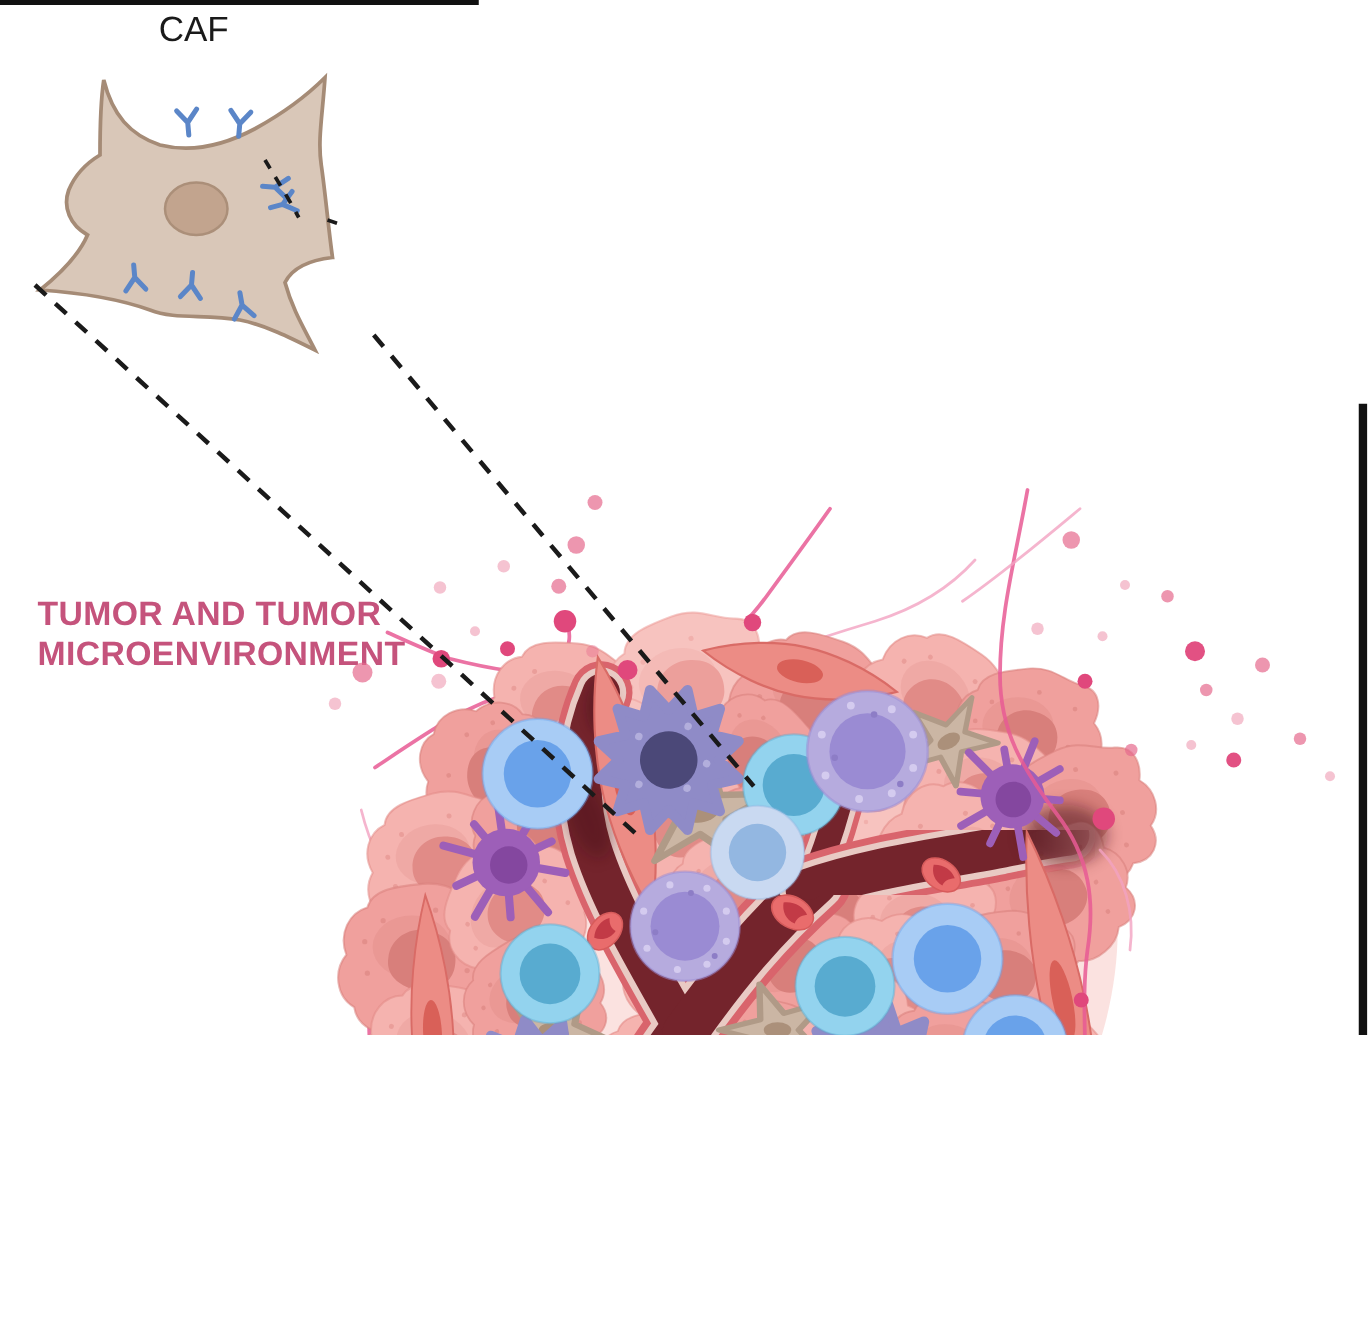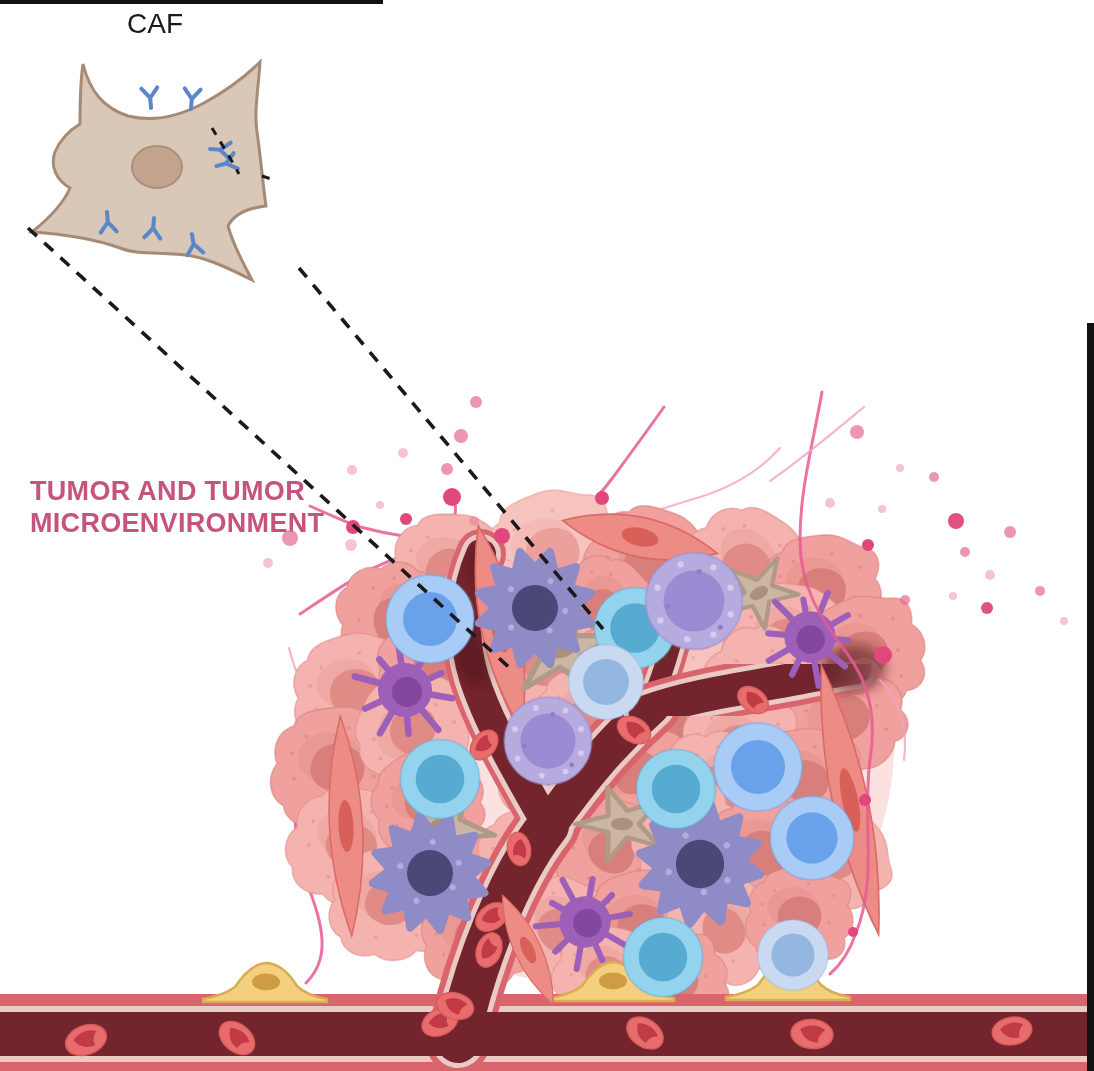--- a/index.html
+++ b/index.html
@@ -1,16 +1,16 @@
 <!DOCTYPE html>
 <html style="--background: #ffffff; --border-black: #111111; --caf-label-color: #1a1a1a; --tme-label-color: #c5537c; --dashed-line: #1a1a1a; --caf-body: #d9c7b8; --caf-outline: #a58b76; --caf-nucleus: #c2a48e; --receptor-blue: #5b86c8; --tumor-underlay: #f7cac6; --tumor-cell-body-a: #f5b3af; --tumor-cell-nucleus-a: #e18b87; --tumor-cell-body-b: #f0a09d; --tumor-cell-nucleus-b: #d87f7b; --tumor-cell-body-c: #f7c3bf; --tumor-cell-nucleus-c: #ec9f9b; --vessel-wall: #d9646c; --vessel-inner-line: #e9cac4; --vessel-lumen: #74242c; --vessel-smudge: #431016; --rbc-body: #e96c6c; --rbc-crescent: #c23a46; --pericyte-body: #f4d07e; --pericyte-outline: #d9ab54; --pericyte-nucleus: #cf9c45; --spindle-body: #ec8c85; --spindle-outline: #d96b66; --spindle-nucleus: #d96058; --stromal-caf-body: #cbb6a4; --stromal-caf-outline: #b09a87; --stromal-caf-nucleus: #ab907a; --macrophage-body: #8f8bc7; --macrophage-outline: #7b76b5; --macrophage-nucleus: #4b4878; --macrophage-speckle: #b9b5e0; --dendritic-body: #9d5fb8; --dendritic-nucleus: #84479f; --ly-blue-outer: #a8ccf5; --ly-blue-inner: #69a2ea; --ly-cyan-outer: #93d3ee; --ly-cyan-inner: #58abd0; --ly-pale-outer: #c9d9f1; --ly-pale-inner: #93b7e1; --ly-lavender-outer: #b6abde; --ly-lavender-inner: #9a8bd3; --ecm-fiber: #e75b94; --ecm-fiber-light: #f2a3c2; --ecm-bead: #e0487c; --secreted-dot: #e66a8d; --secreted-dot-dark: #e0487c;"><head>
 <meta charset="utf-8">
 <style>
   html,body{margin:0;padding:0;background:#ffffff;}
-  .canvas{position:relative;width:1094px;height:1071px;background:var(--background,#fff);
+  .canvas{position:relative;width:1094px;height:828px;background:var(--background,#fff);
           font-family:"Liberation Sans",sans-serif;overflow:hidden;}
   svg{position:absolute;left:0;top:0;}
 
   text.caf-label{fill:var(--caf-label-color,#1a1a1a);font-size:28px;font-weight:500;}
   text.tme-label{fill:var(--tme-label-color,#c5537c);font-size:27px;font-weight:bold;letter-spacing:.3px;}
 
   .border-bar{fill:var(--border-black,#111);}
 
   .dash-line{stroke:var(--dashed-line,#1a1a1a);stroke-width:3.6;stroke-dasharray:12 10;fill:none;}
   .dash-small{stroke:var(--dashed-line,#1a1a1a);stroke-width:3;stroke-dasharray:8 8;fill:none;}

